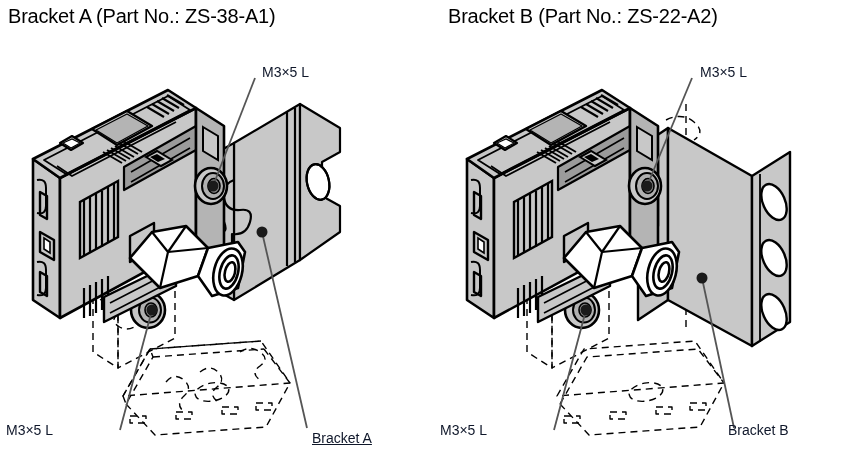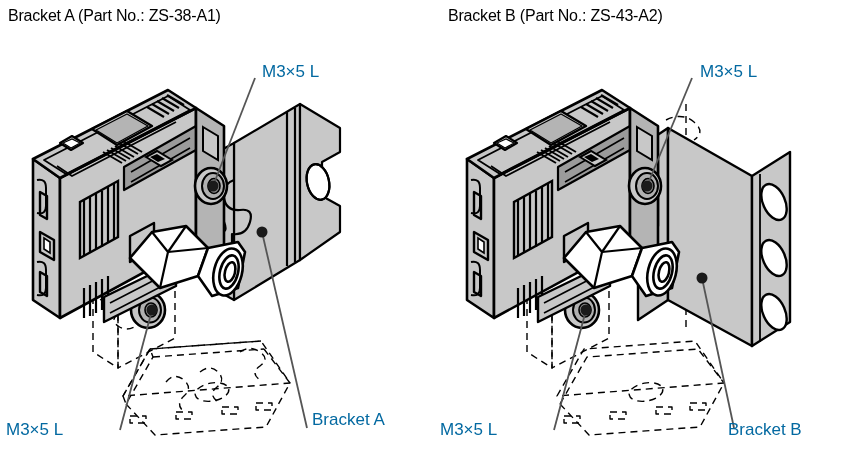--- a/index.html
+++ b/index.html
@@ -1,25 +1,25 @@
 <!DOCTYPE html>
 <html><head>
 <meta charset="utf-8">
 <style>
   html,body{margin:0;padding:0;background:#ffffff;}
   body{width:868px;height:451px;position:relative;overflow:hidden;
        font-family:"Liberation Sans","DejaVu Sans",sans-serif;color:#000;}
   .panel{position:absolute;top:0;height:451px;width:434px;}
   #panel-a{left:0;}
   #panel-b{left:434px;}
-  .title{position:absolute;top:3px;font-size:16px;line-height:26px;
+  .title{position:absolute;top:3px;font-size:20px;line-height:26px;
          letter-spacing:-0.2px;white-space:nowrap;color:#000;}
   #title-a{left:8px;}
   #title-b{left:14px;}
-  .lbl{position:absolute;font-size:17px;line-height:20px;white-space:nowrap;color:#0369a1;}
+  .lbl{position:absolute;font-size:14px;line-height:20px;white-space:nowrap;color:#0f172a;}
   .lbl-m3-top{}
   .lbl-m3-bot{}
   .lbl-bracket{}
   svg{position:absolute;left:0;top:0;}
   .art{position:absolute;left:0;top:0;width:434px;height:451px;}
 </style>
 </head>
 <body>
 
 <div class="panel" id="panel-a">
@@ -197,26 +197,26 @@
       <circle cx="213" cy="186" r="5.5"></circle>
       <circle cx="152" cy="310" r="5.5"></circle>
       <circle cx="262" cy="232" r="5.5"></circle>
     </g>
   </svg>
 
   <div class="lbl lbl-m3-top" style="left:262px;top:62px;">M3×5 L</div>
 
   <div class="lbl lbl-m3-bot" style="left:6px;top:420px;">M3×5 L</div>
 
-  <div class="lbl lbl-bracket" style="left:312px;top:410px;">Bracket A</div>
+  <div class="lbl lbl-bracket" style="left:312px;top:428px;text-decoration:underline;">Bracket A</div>
 </div>
 
 <div class="panel" id="panel-b">
 
-  <div class="title" id="title-b">Bracket B (Part No.: ZS-43-A2)</div>
+  <div class="title" id="title-b">Bracket B (Part No.: ZS-22-A2)</div>
 
   <svg class="art" width="434" height="451" viewBox="0 0 434 451">
 
     <g stroke="#000" stroke-width="1.4" fill="none" stroke-dasharray="7,5" stroke-linejoin="round">
       <path d="M93 225 L93 352 L118 368 L118 243 Z"></path>
       <path d="M118 243 L175 212 L175 338 L118 368 Z"></path>
       <path d="M93 225 L150 194 L175 212 L118 243 Z"></path>
       <path d="M150 110 q12 -7 22 0 q10 7 0 15"></path>
       <path d="M123 396 L150 349 L261 341 L290 383 Z"></path>
       <path d="M126 404 L153 357 L264 349 L290 383"></path>

